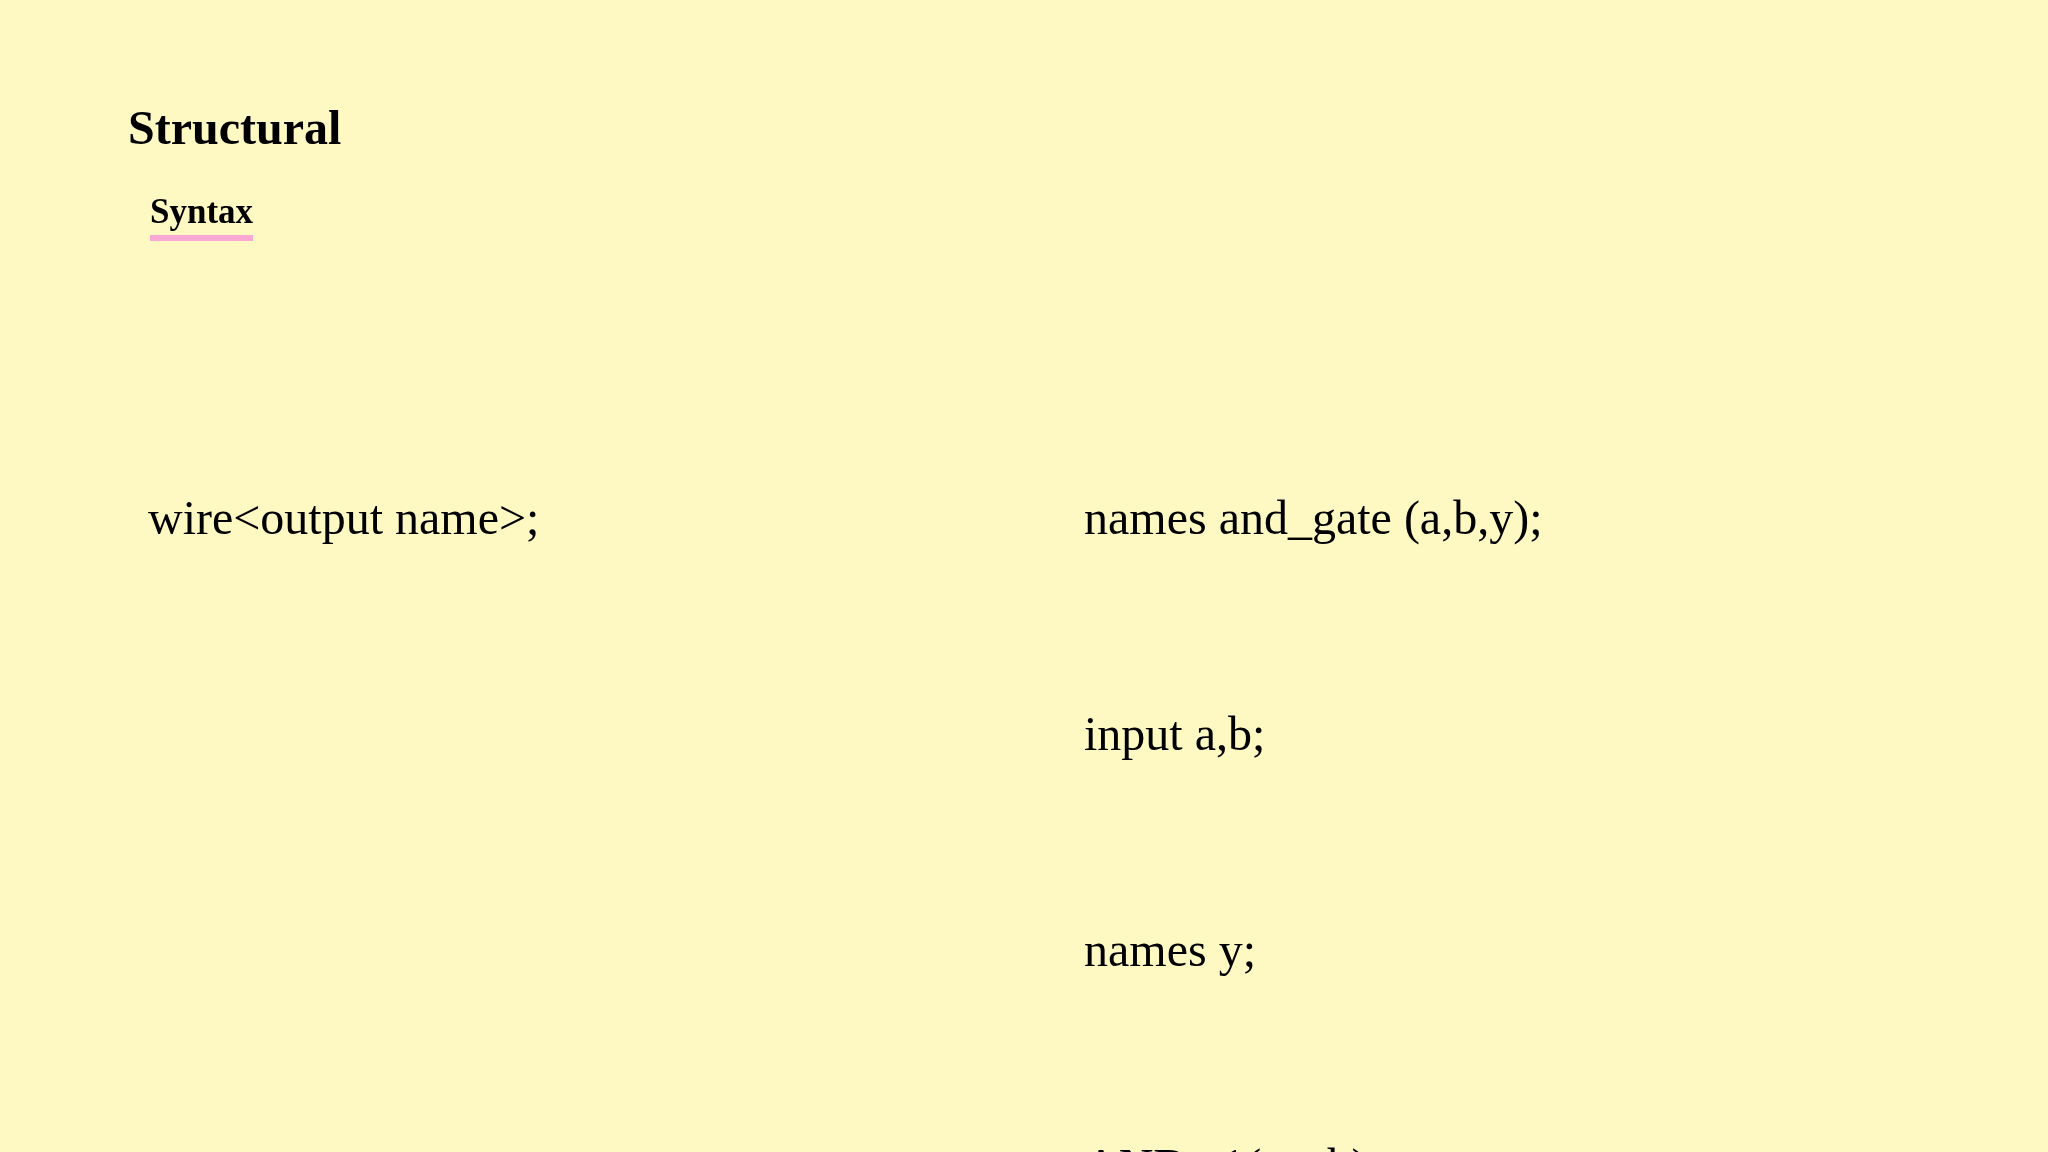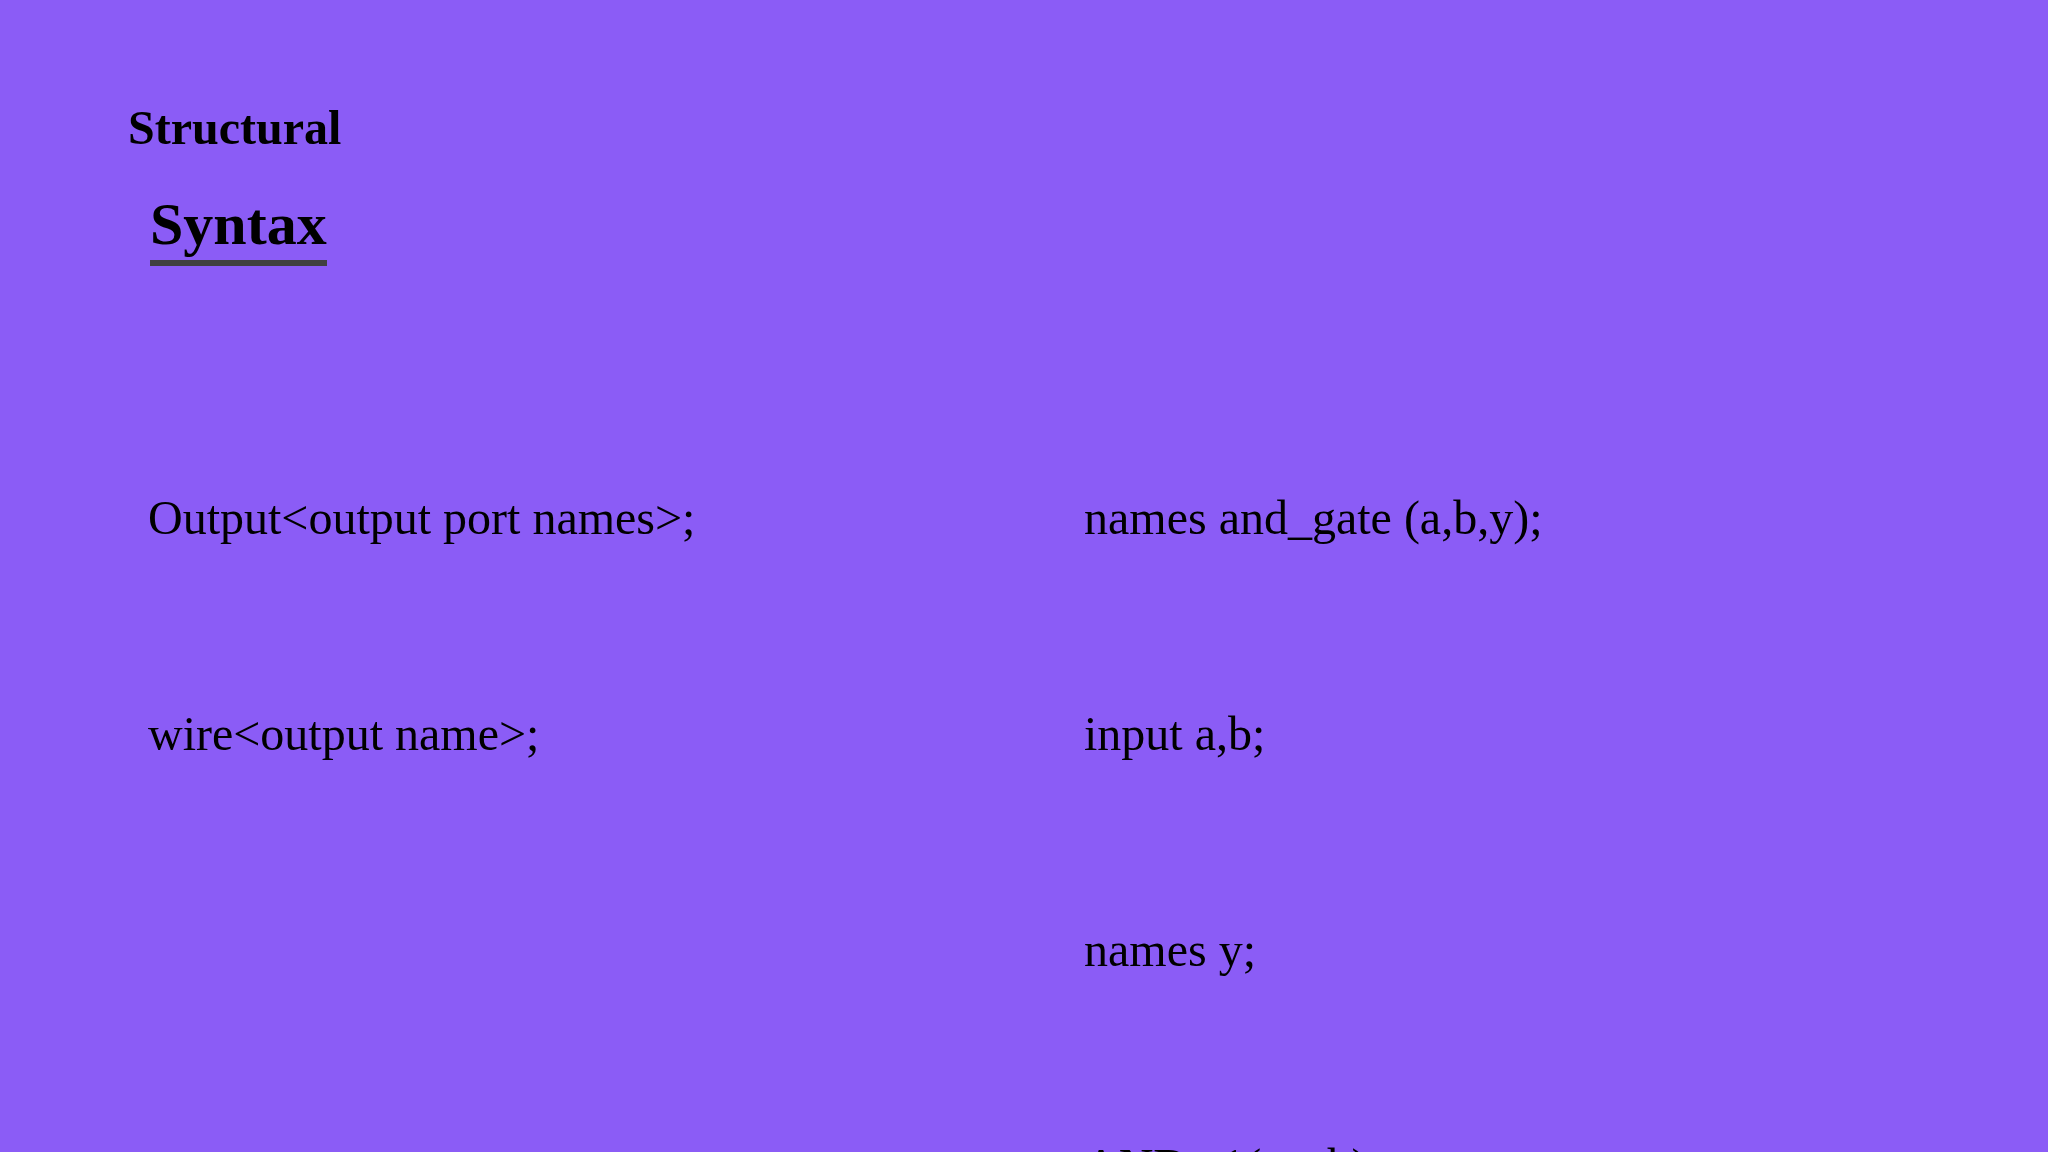--- a/index.html
+++ b/index.html
@@ -14,44 +14,44 @@
     position: relative;
     overflow: hidden;
     font-family: "Liberation Serif", "DejaVu Serif", serif;
     color: #000000;
     -webkit-font-smoothing: antialiased;
   }
 
   .slide {
     position: absolute;
     inset: 0;
-    background: #8b5cf6;
+    background: #fef9c3;
   }
 
   
   .slide-title {
     position: absolute;
     left: 128px;
     top: 104px;
     font-size: 48px;
     font-weight: bold;
     line-height: 1.0;
     letter-spacing: 0px;
     white-space: nowrap;
   }
 
   
   .col-header {
     position: absolute;
-    font-size: 60px;
+    font-size: 35px;
     font-weight: bold;
     line-height: 1.0;
     white-space: nowrap;
     padding-bottom: 6px;
-    border-bottom: 6px solid #404040;
+    border-bottom: 6px solid #f9a8d4;
   }
   .col-header.left {
     left: 150px;
     top: 194px;
   }
   .col-header.right {
     left: 1084px;
     top: 194px;
   }
 
@@ -83,21 +83,20 @@
 <body>
 
 <div class="slide">
 
   <div class="slide-title">Structural</div>
 
   <div class="col-header left">Syntax</div>
 
 
   <div class="code-block left">
-    <span class="code-line">Output&lt;output port names&gt;;</span>
     <span class="code-line">wire&lt;output name&gt;;</span>
     
     
     
   </div>
 
   <div class="code-block right">
     <span class="code-line">names and_gate (a,b,y);</span>
     <span class="code-line">input a,b;</span>
     <span class="code-line">names y;</span>

